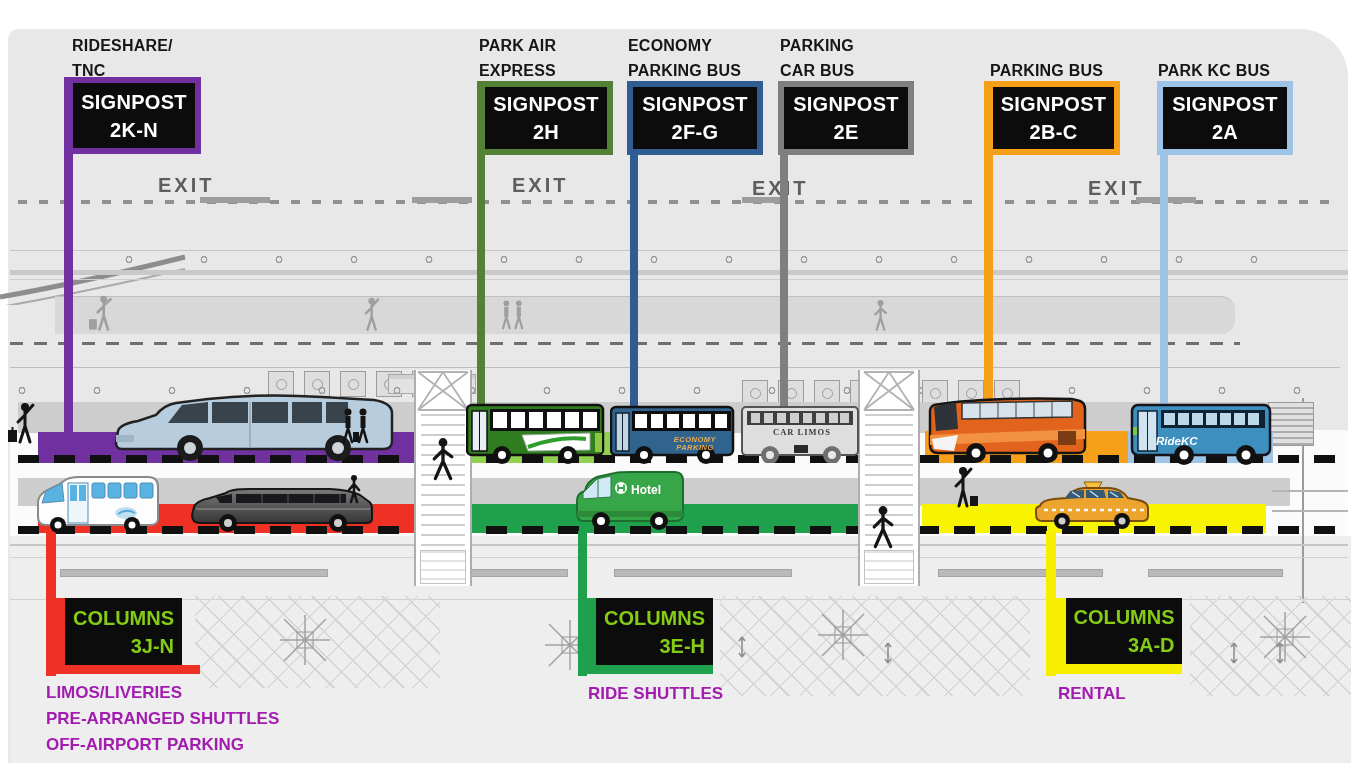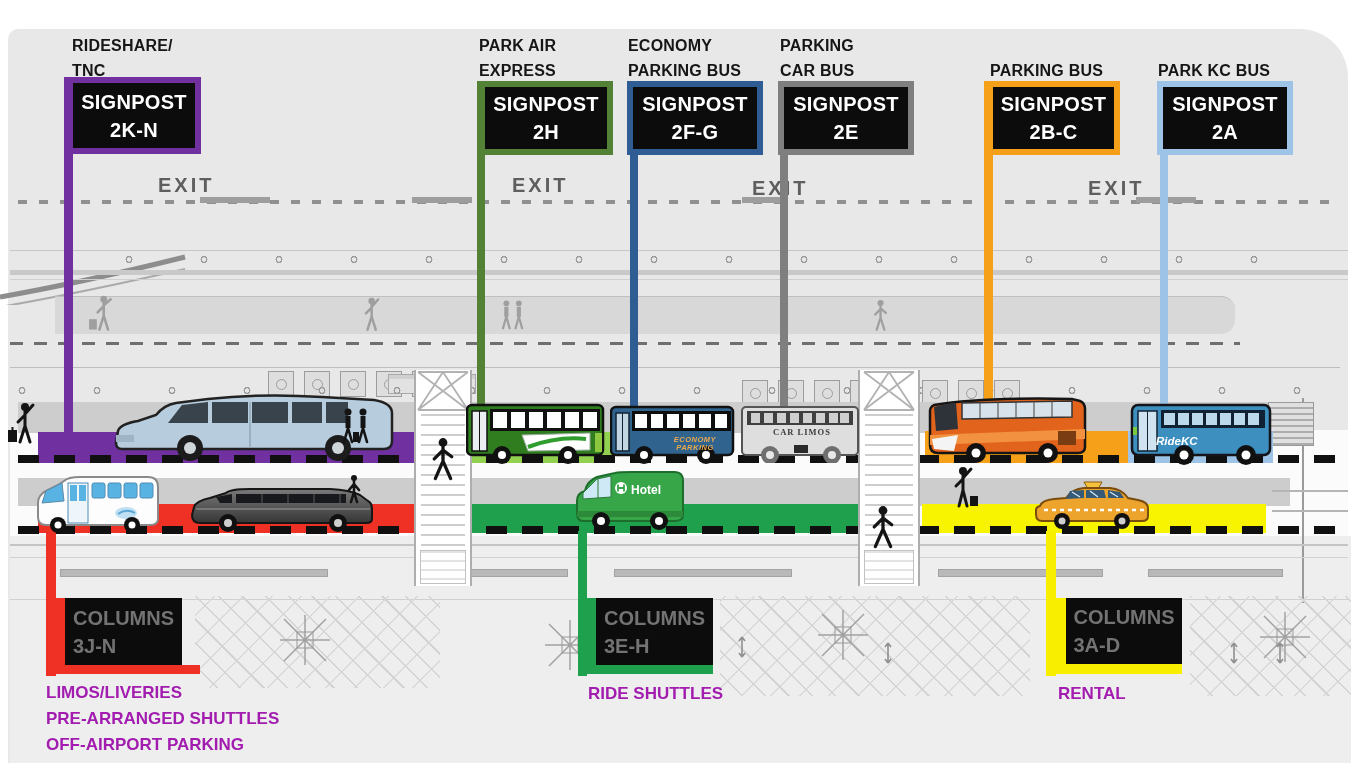--- a/index.html
+++ b/index.html
@@ -6,21 +6,21 @@
   #canvas{position:relative;width:1351px;height:763px;background:#fff;overflow:hidden;
           font-family:"Liberation Sans",sans-serif;}
   .abs{position:absolute;}
   
   #board{left:8px;top:29px;width:1340px;height:734px;background:#e8e8e8;border-radius:10px 48px 0 0;}
   
   .cat{font:800 16px/25px "Liberation Sans",sans-serif;color:#161616;white-space:pre-line;letter-spacing:.2px;z-index:9;}
   .exit{font:700 20px/20px "Liberation Sans",sans-serif;color:#5e5e5e;letter-spacing:3px;z-index:3;}
   .sbox{background:#0c0c0c;color:#fff;display:flex;align-items:center;justify-content:center;text-align:center;
         font:700 20px/28px "Liberation Sans",sans-serif;white-space:pre-line;letter-spacing:.3px;z-index:9;box-sizing:border-box;}
-  .cbox{background:#0c0c0c;color:#737373;display:flex;align-items:center;justify-content:center;text-align:left;
+  .cbox{background:#0c0c0c;color:#84cc16;display:flex;align-items:center;justify-content:center;text-align:right;
         font:700 20px/28px "Liberation Sans",sans-serif;white-space:pre-line;z-index:9;box-sizing:border-box;}
   .cap{font:800 17px/26px "Liberation Sans",sans-serif;color:#a21caf;white-space:pre-line;z-index:9;}
   .vline{z-index:6;}
   .stripe{z-index:3;}
   .dashlane{height:8px;background-image:repeating-linear-gradient(to right,#101010 0 21px,transparent 21px 36px);z-index:4;}
   .graydash{height:4px;background-image:repeating-linear-gradient(to right,#909090 0 9px,transparent 9px 21px);z-index:2;}
   .middash{height:3px;background-image:repeating-linear-gradient(to right,#6f6f6f 0 13px,transparent 13px 24px);z-index:2;}
   .band{z-index:2;}
   .circlerow{height:9px;z-index:2;
     background-image:radial-gradient(circle at 4px 4.5px, rgba(0,0,0,0) 2px, #9c9c9c 2.2px, #9c9c9c 3.4px, rgba(0,0,0,0) 3.6px);

